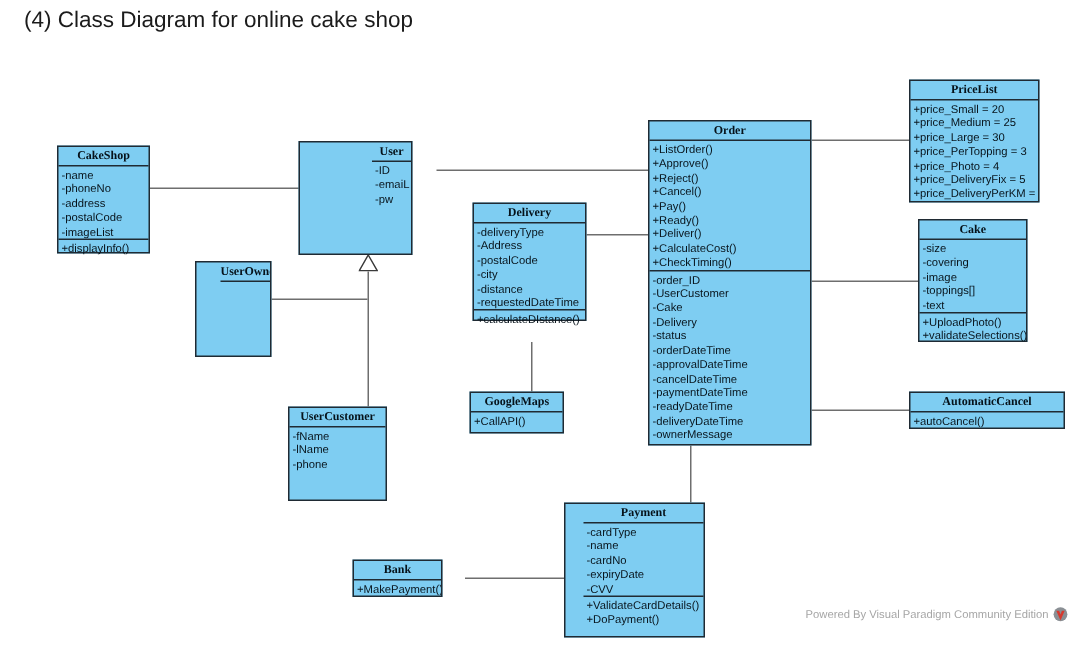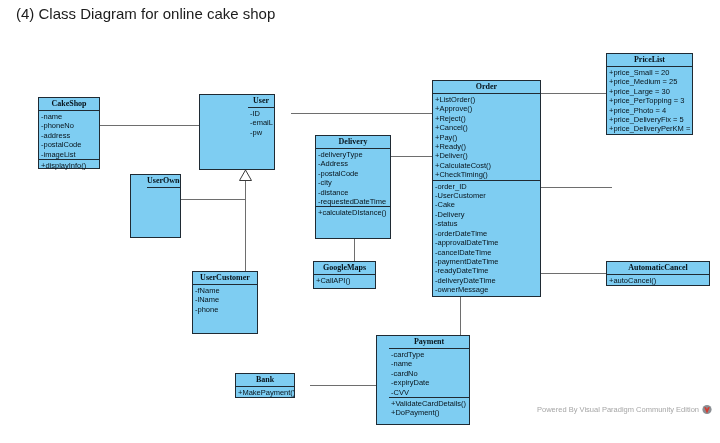--- a/index.html
+++ b/index.html
@@ -74,21 +74,21 @@
 
   <div class="uml" style="left:192px;top:271px;width:66px;height:63px;">
     <div class="t">UserCustomer</div>
     <div class="sec">
         <div class="member">-fName</div>
         <div class="member">-lName</div>
         <div class="member">-phone</div>
       </div>
   </div>
 
-  <div class="uml" style="left:315px;top:135px;width:76px;height:104px;">
+  <div class="uml" style="left:315px;top:135px;width:76px;height:79px;">
     <div class="t">Delivery</div>
     <div class="sec">
         <div class="member">-deliveryType</div>
         <div class="member">-Address</div>
         <div class="member">-postalCode</div>
         <div class="member">-city</div>
         <div class="member">-distance</div>
         <div class="member">-requestedDateTime</div>
       </div>
     <div class="sec">
@@ -138,20 +138,34 @@
         <div class="member">+price_Small = 20</div>
         <div class="member">+price_Medium = 25</div>
         <div class="member">+price_Large = 30</div>
         <div class="member">+price_PerTopping = 3</div>
         <div class="member">+price_Photo = 4</div>
         <div class="member">+price_DeliveryFix = 5</div>
         <div class="member">+price_DeliveryPerKM = 2</div>
       </div>
   </div>
 
+  <div class="uml" style="left:612px;top:146px;width:73px;height:82px;">
+    <div class="t">Cake</div>
+    <div class="sec">
+        <div class="member">-size</div>
+        <div class="member">-covering</div>
+        <div class="member">-image</div>
+        <div class="member">-toppings[]</div>
+        <div class="member">-text</div>
+      </div>
+    <div class="sec">
+        <div class="member">+UploadPhoto()</div>
+        <div class="member">+validateSelections()</div>
+      </div>
+  </div>
 
   <div class="uml" style="left:606px;top:261px;width:104px;height:25px;">
     <div class="t">AutomaticCancel</div>
     <div class="sec">
         <div class="member">+autoCancel()</div>
       </div>
   </div>
 
   <div class="uml" style="left:376px;top:335px;width:94px;height:90px;padding-left:12px;">
     <div class="t">Payment</div>

